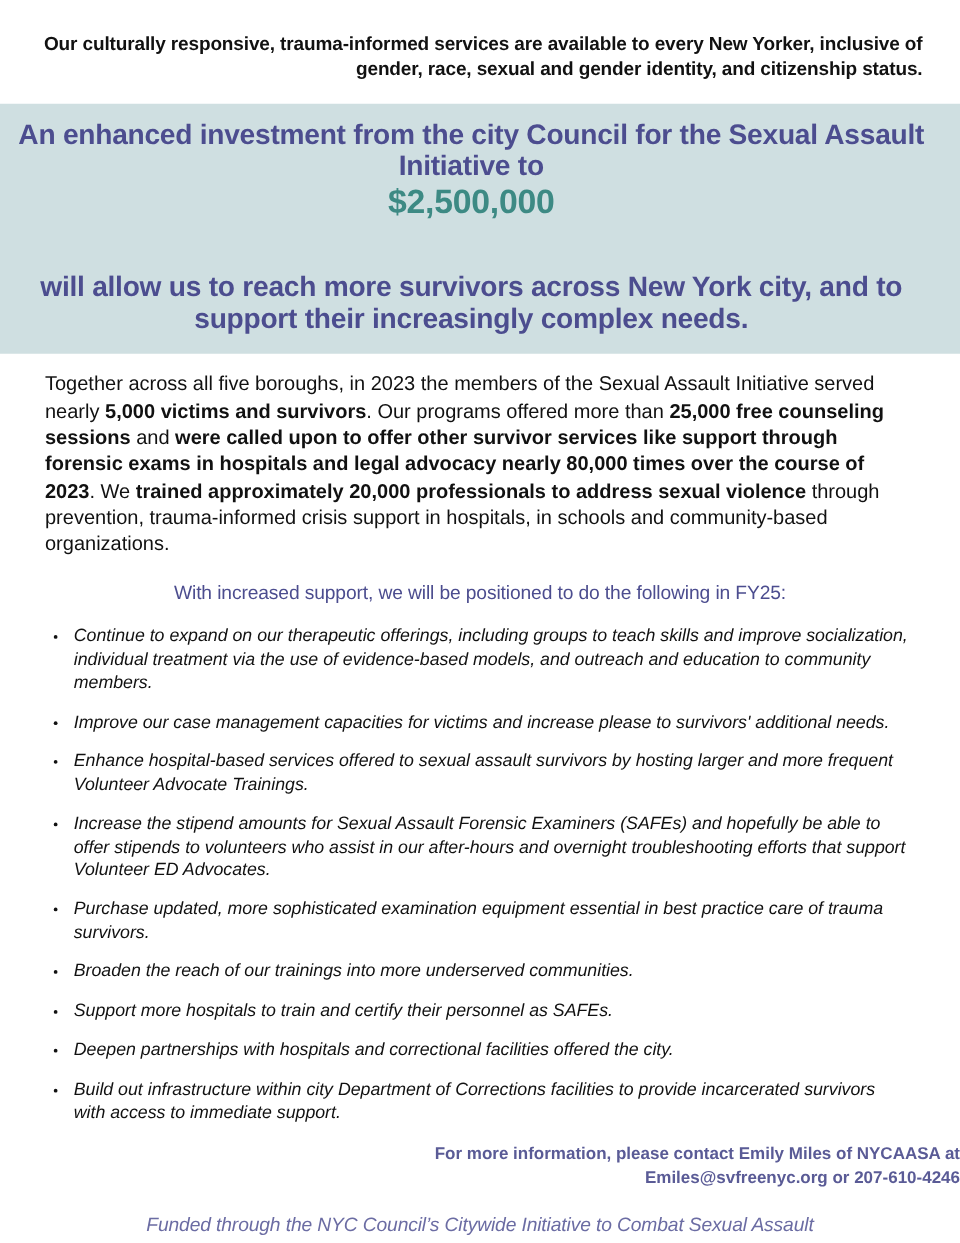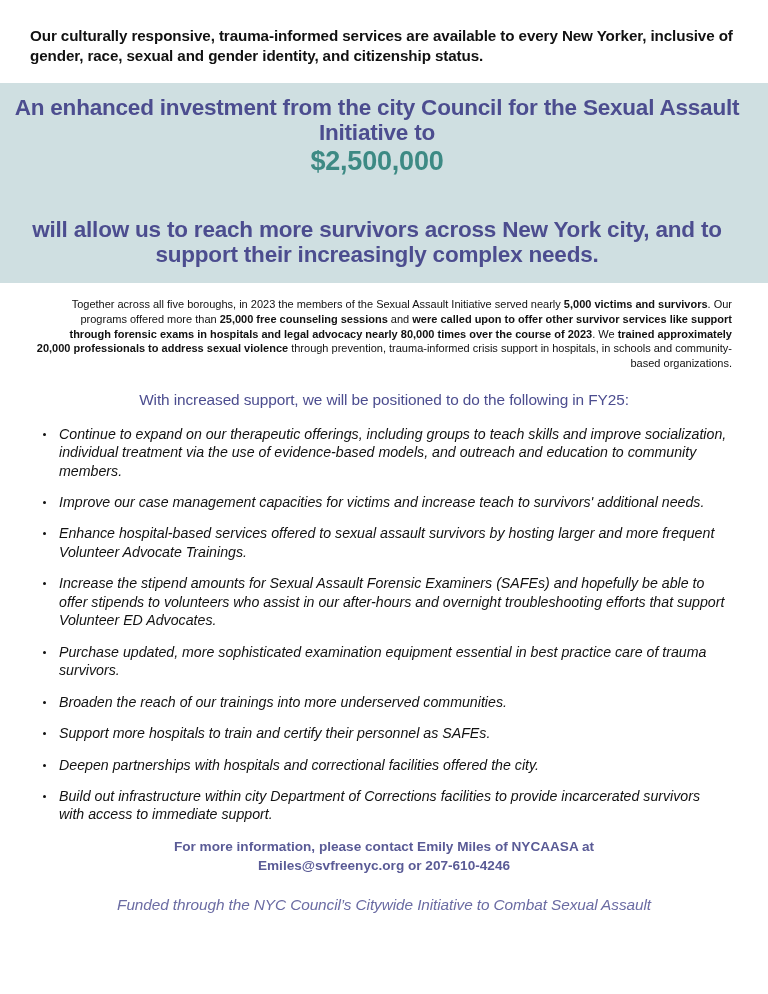--- a/index.html
+++ b/index.html
@@ -18,21 +18,21 @@
   .page {
     position: relative;
     width: 768px;
     height: 994px;
     box-sizing: border-box;
   }
 
   
   .top-statement {
     padding: 26px 30px 0 30px;
-    text-align: left;
+    text-align: right;
     font-weight: bold;
     font-size: 15.2px;
     line-height: 1.30;
     letter-spacing: -0.1px;
     color: #111111;
   }
 
   
   .banner {
     margin-top: 17px;
@@ -55,22 +55,22 @@
   }
   .banner-line-2 {
     font-size: 22.5px;
     letter-spacing: -0.2px;
     margin-top: 40px;
   }
 
   
   .body-para {
     padding: 14px 36px 0 36px;
-    text-align: right;
-    font-size: 11px;
+    text-align: left;
+    font-size: 16px;
     line-height: 1.33;
     color: #111111;
   }
   .body-para b { font-weight: bold; }
 
   
   .subheading {
     margin-top: 20px;
     text-align: center;
     font-weight: normal;
@@ -101,21 +101,21 @@
     left: 1px;
     top: 8px;
     width: 3px;
     height: 3px;
     background: #111111;
     border-radius: 50%;
   }
 
   
   .footer-contact {
-    text-align: center;
+    text-align: right;
     font-weight: bold;
     font-size: 13.6px;
     line-height: 1.42;
     color: #5a5b96;
   }
   .footer-funded {
     margin-top: 21px;
     text-align: center;
     font-style: italic;
     font-size: 15.4px;
@@ -135,21 +135,21 @@
     <div class="banner-amount">$2,500,000</div>
     <div class="banner-line-2">will allow us to reach more survivors across New York city, and to support their increasingly complex needs.</div>
   </div>
 
   <div class="body-para"><span>Together across all five boroughs, in 2023 the members of the Sexual Assault Initiative served nearly </span><b>5,000 victims and survivors</b><span>.  Our programs offered more than </span><b>25,000 free counseling sessions</b><span> and </span><b>were called upon to offer other survivor services like support through forensic exams in hospitals and legal advocacy nearly 80,000 times over the course of 2023</b><span>.  We </span><b>trained approximately 20,000 professionals to address sexual violence</b><span> through prevention, trauma-informed crisis support in hospitals, in schools and community-based organizations.</span></div>
 
   <div class="subheading">With increased support, we will be positioned to do the following in FY25:</div>
 
   <ul class="bullets">
       <li class="bullet">Continue to expand on our therapeutic offerings, including groups to teach skills and improve socialization, individual treatment via the use of evidence-based models, and outreach and education to community members.</li>
-      <li class="bullet">Improve our case management capacities for victims and increase teach to survivors' additional needs.</li>
+      <li class="bullet">Improve our case management capacities for victims and increase please to survivors' additional needs.</li>
       <li class="bullet">Enhance hospital-based services offered to sexual assault survivors by hosting larger and more frequent Volunteer Advocate Trainings.</li>
       <li class="bullet">Increase the stipend amounts for Sexual Assault Forensic Examiners (SAFEs) and hopefully be able to offer stipends to volunteers who assist in our after-hours and overnight troubleshooting efforts that support Volunteer ED Advocates.</li>
       <li class="bullet">Purchase updated, more sophisticated examination equipment essential in best practice care of trauma survivors.</li>
       <li class="bullet">Broaden the reach of our trainings into more underserved communities.</li>
       <li class="bullet">Support more hospitals to train and certify their personnel as SAFEs.</li>
       <li class="bullet">Deepen partnerships with hospitals and correctional facilities offered the city.</li>
       <li class="bullet">Build out infrastructure within city Department of Corrections facilities to provide incarcerated survivors with access to immediate support.</li>
     </ul>
 
   <div class="footer-contact">

